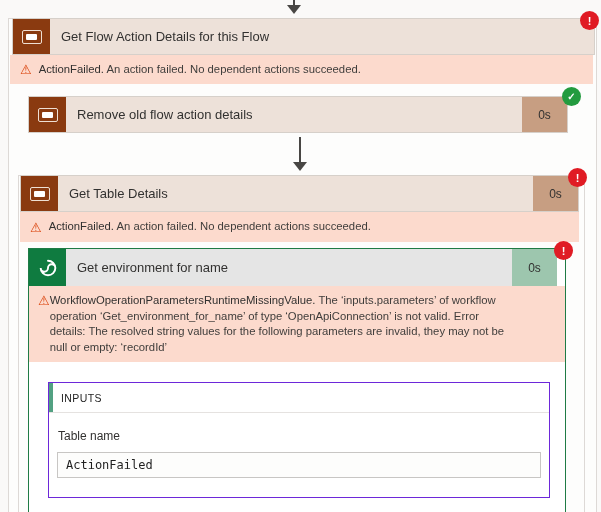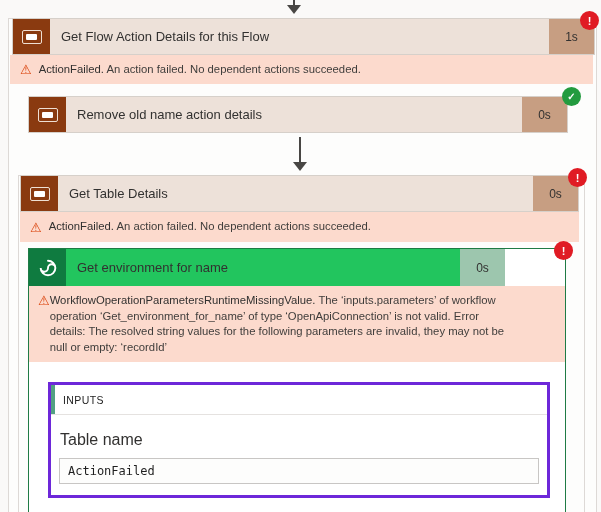--- a/index.html
+++ b/index.html
@@ -34,30 +34,30 @@
   .errorbar-tall .errtext { margin-top:7px; width:468px; }
 
   .badge { position:absolute; width:19px; height:19px; border-radius:50%; z-index:5;
            display:flex; align-items:center; justify-content:center;
            color:#FFFFFF; font-size:11px; font-weight:bold; }
   .badge-red { background:#E01B24; }
   .badge-green { background:#239B3F; font-size:10px; }
 
   .green-panel { position:absolute; left:28px; top:248px; width:538px; height:280px;
                  background:#FFFFFF; border:1px solid #1F7B45; }
-  .green-header { position:absolute; left:29px; top:249px; width:476px; height:37px;
-                  display:flex; align-items:stretch; background:#22c55e; cursor:pointer; }
+  .green-header { position:absolute; left:29px; top:249px; width:528px; height:37px;
+                  display:flex; align-items:stretch; background:#e5e5e5; cursor:pointer; }
 
   .inputs-box { position:absolute; left:48px; top:382px; width:502px; height:116px;
-                background:#FFFFFF; border:3px solid #6d28d9; }
+                background:#FFFFFF; border:1px solid #6d28d9; }
   .inputs-header { position:relative; height:30px; display:flex; align-items:center;
                    border-bottom:1px solid #E5E2E0; }
   .inputs-accent { position:absolute; left:0; top:0; width:4px; height:100%; background:#52A182; }
   .inputs-title { padding-left:12px; font-size:10.5px; letter-spacing:0.4px; color:#242424; }
-  .field-label { margin:16px 0 0 9px; font-size:16px; color:#323130; }
+  .field-label { margin:16px 0 0 9px; font-size:12px; color:#323130; }
   .field-value { margin:9px 8px 0 8px; height:26px; display:flex; align-items:center;
                  background:#FDFDFC; border:1px solid #C8C6C4; padding-left:8px;
                  font-family:"DejaVu Sans Mono", monospace; font-size:12px; color:#1F1F1F; }
 
   .arrow { position:absolute; z-index:2; }
 </style>
 </head>
 <body>
 
 <div id="canvas">
@@ -71,41 +71,40 @@
     <path d="M4 5 L11 14 L18 5 Z" fill="#484644"></path>
   </svg>
 
   <div class="card" style="left:12px; top:18px; width:583px;">
     <div class="conn-icon dv-icon">
       <div class="dv-outer">
           <div class="dv-inner"></div>
         </div>
     </div>
     <div class="card-title">Get Flow Action Details for this Flow</div>
-    <div class="card-duration dur-brown">1s</div>
   </div>
   <div class="badge badge-red" style="left:580px; top:11px;">
     <span>!</span>
   </div>
 
   <div class="errorbar" style="left:10px; top:55px; width:583px; height:29px;">
     <span class="warn" style="margin-left:10px;">⚠</span>
     <p class="errtext" style="margin-left:7px; white-space:nowrap;">
       <strong>ActionFailed.</strong>
       <span>An action failed. No dependent actions succeeded.</span>
     </p>
   </div>
 
   <div class="card" style="left:28px; top:96px; width:540px;">
     <div class="conn-icon dv-icon">
       <div class="dv-outer">
           <div class="dv-inner"></div>
         </div>
     </div>
-    <div class="card-title">Remove old name action details</div>
+    <div class="card-title">Remove old flow action details</div>
     <div class="card-duration dur-brown">0s</div>
   </div>
   <div class="badge badge-green" style="left:562px; top:87px;">
     <span>✓</span>
   </div>
 
   <svg class="arrow" style="left:289px; top:137px;" width="22" height="35" viewBox="0 0 22 35">
     <path d="M11 0 V27" stroke="#484644" stroke-width="2" fill="none"></path>
     <path d="M4 25 L11 34 L18 25 Z" fill="#484644"></path>
   </svg>

